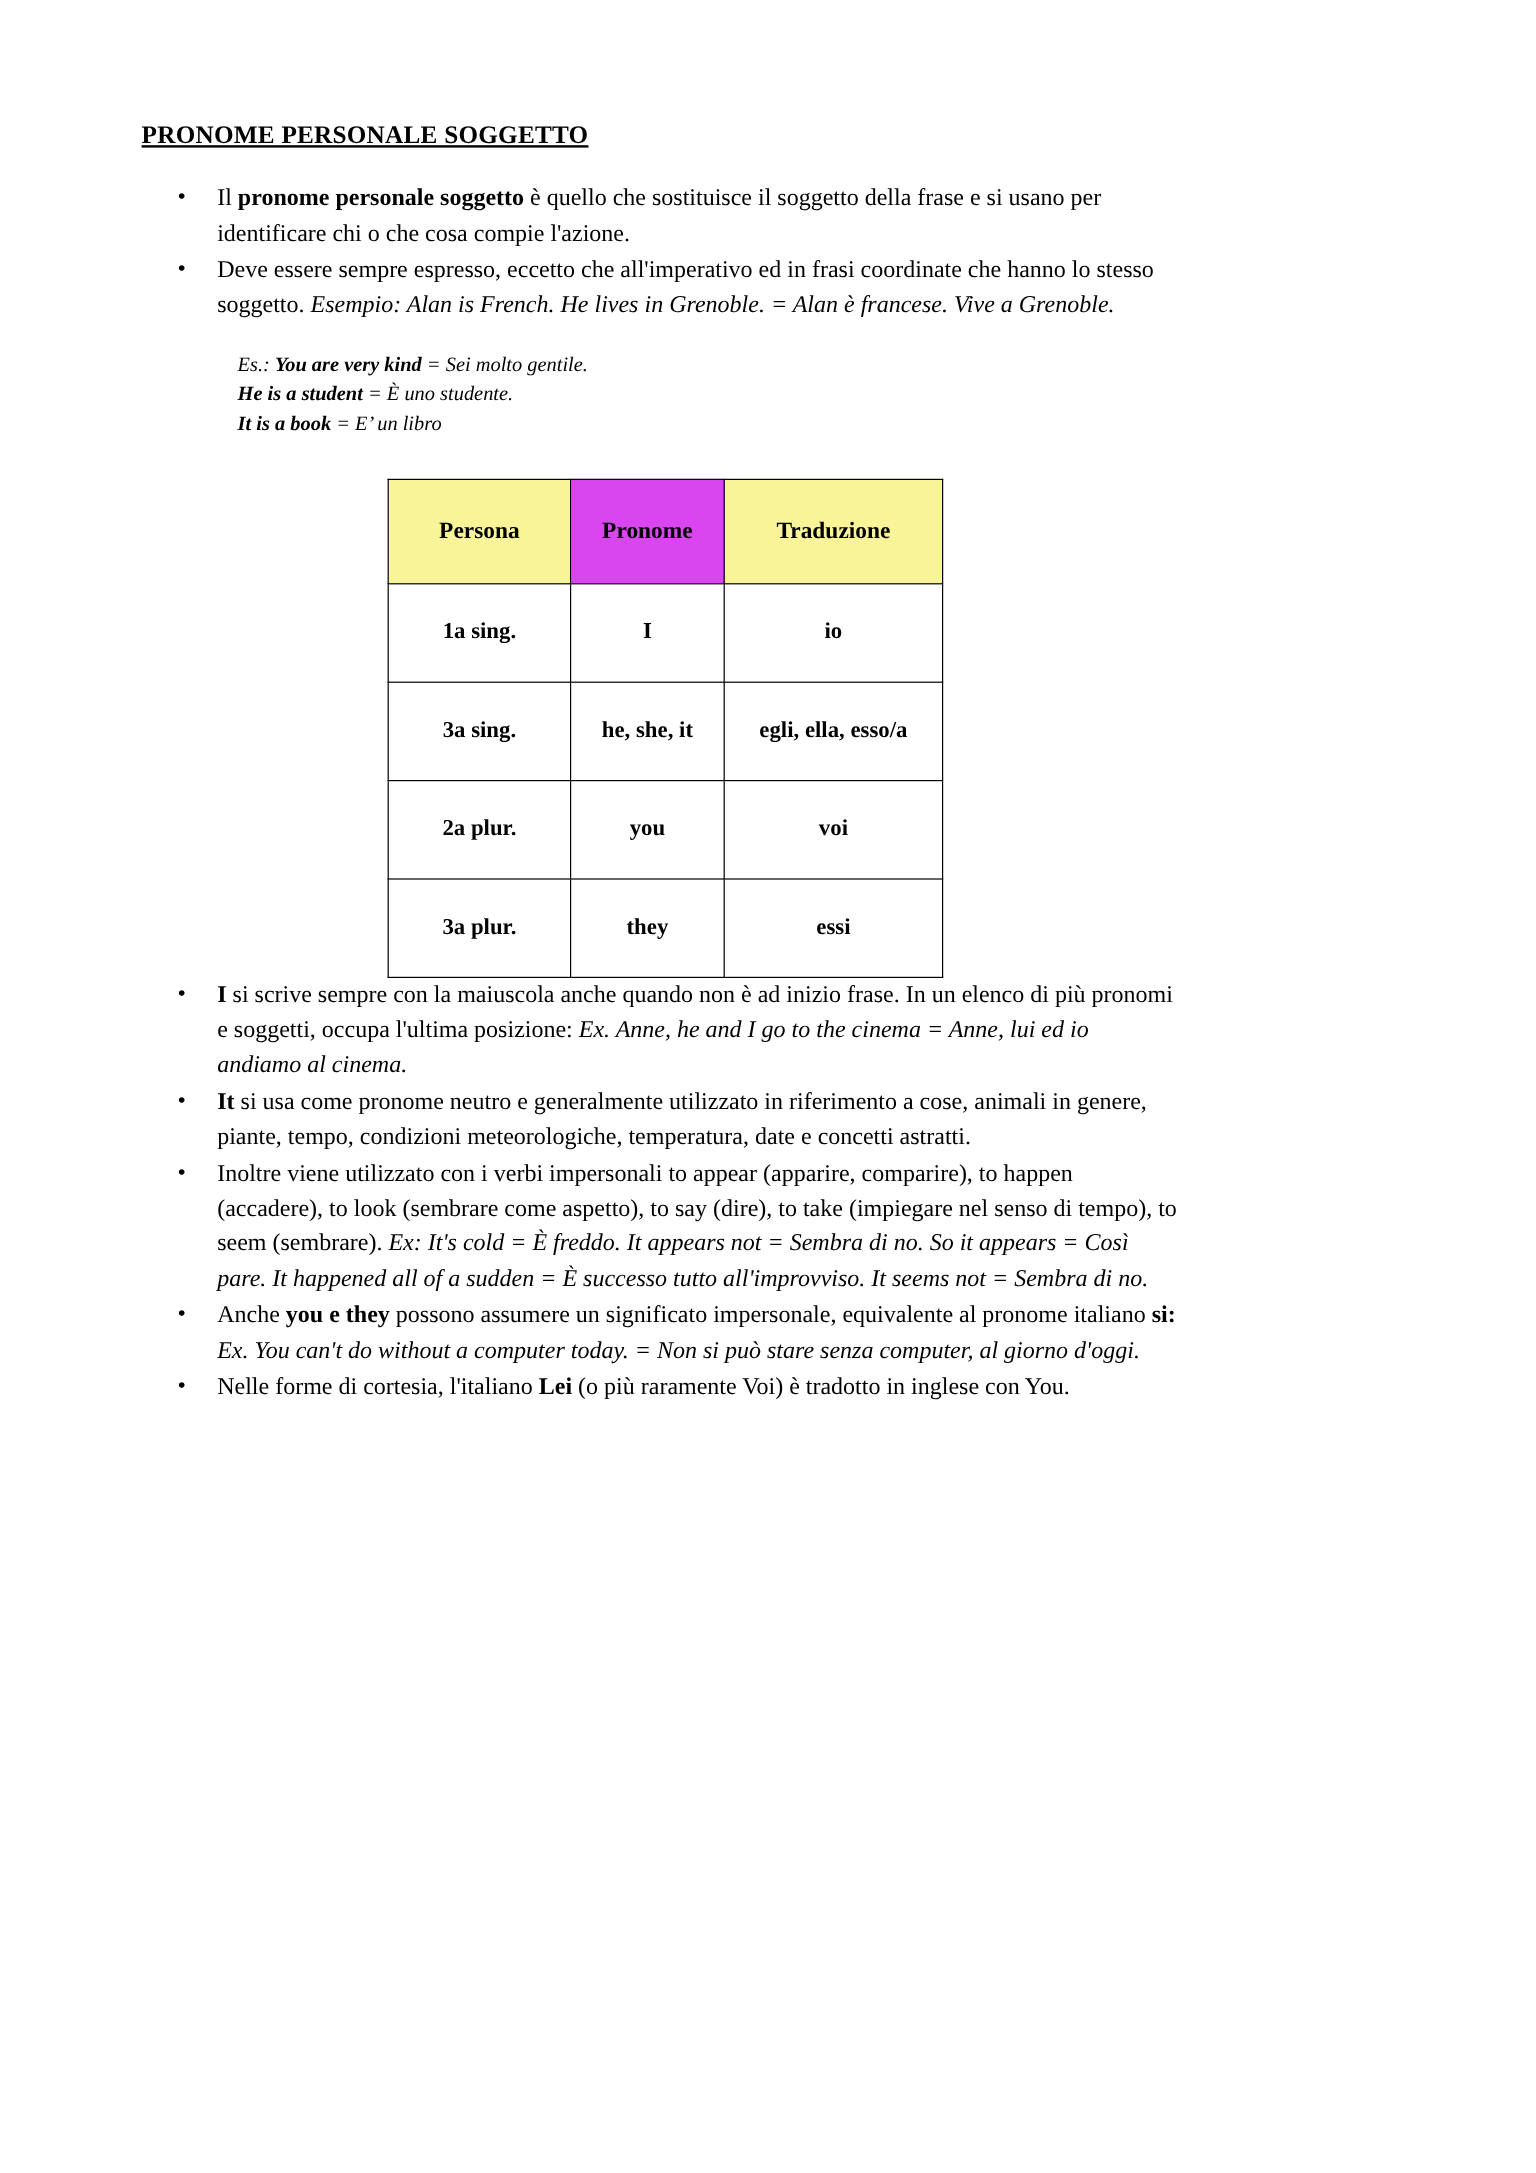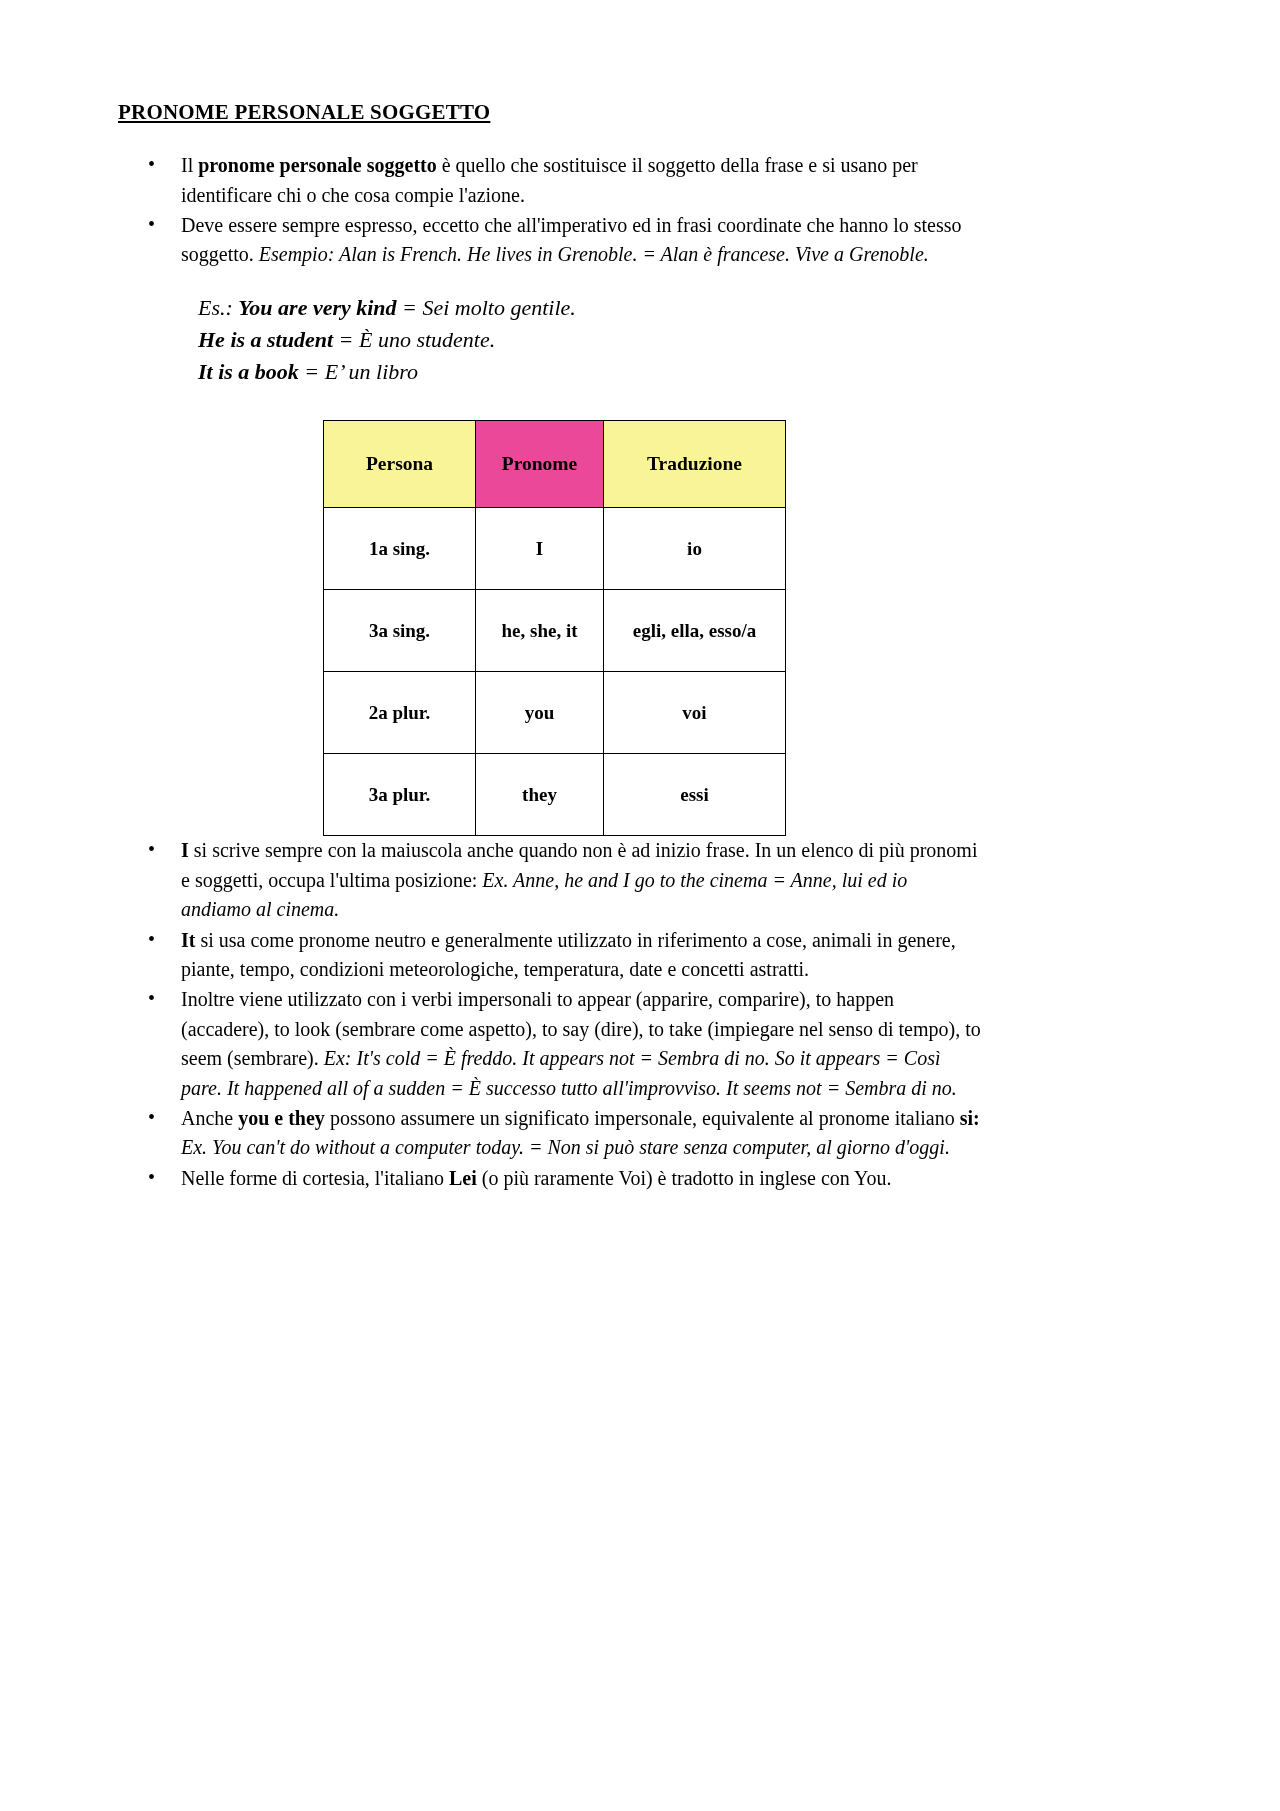--- a/index.html
+++ b/index.html
@@ -50,21 +50,21 @@
     top: -1px;
     font-size: 20px;
     line-height: 1.47;
   }
   b, strong { font-weight: bold; }
   i, em { font-style: italic; }
   .bi { font-weight: bold; font-style: italic; }
 
   .examples {
     margin: 22px 0 0 80px;
-    font-size: 22px;
+    font-size: 17px;
     line-height: 1.45;
     font-style: italic;
   }
   .examples .ex-line { white-space: nowrap; }
 
   .table-wrap {
     display: flex;
     justify-content: flex-start;
     margin: 33px 0 0 205px;
   }
@@ -124,21 +124,21 @@
   <div class="table-wrap">
     <table class="pronoun-table">
       <colgroup>
         <col class="c1">
           <col class="c2">
           <col class="c3">
       </colgroup>
       <thead>
         <tr id="table-head-row">
             <th style="background: rgb(250, 244, 153);">Persona</th>
-            <th style="background: #ec4899;">Pronome</th>
+            <th style="background: #d946ef;">Pronome</th>
             <th style="background: rgb(250, 244, 153);">Traduzione</th>
           </tr>
       </thead>
       <tbody id="table-body">
           <tr>
             <td>1a sing.</td>
             <td>I</td>
             <td>io</td>
           </tr>
           <tr>

